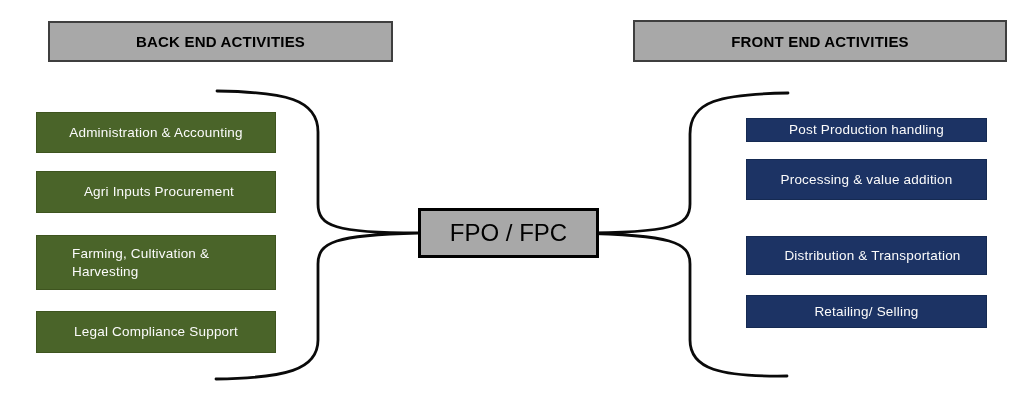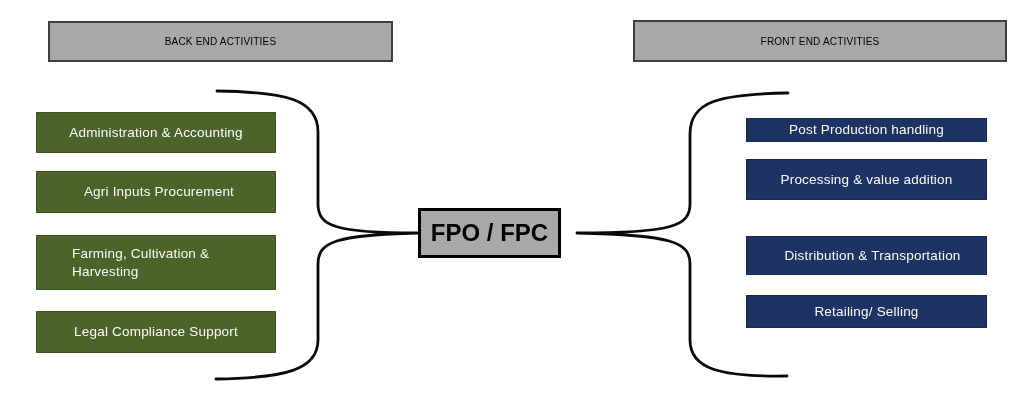--- a/index.html
+++ b/index.html
@@ -14,22 +14,22 @@
     height: 400px;
     background: #ffffff;
     overflow: hidden;
   }
   .stage > div { position: absolute; box-sizing: border-box; }
 
   .header {
     background: var(--header-bg, #a8a8a8);
     border: 2px solid var(--header-border, #3f3f3f);
     color: #000000;
-    font-weight: normal;
-    font-size: 10px;
+    font-weight: bold;
+    font-size: 15px;
     letter-spacing: 0.2px;
     display: flex;
     align-items: center;
     justify-content: center;
     text-align: center;
   }
   .header.back  { left: 48px;  top: 21px; width: 345px; height: 41px; }
   .header.front { left: 633px; top: 20px; width: 374px; height: 42px; }
 
   .item {
@@ -55,25 +55,25 @@
   .lb2 { top: 171px; height: 42px; padding-left: 6px; }
   .lb3 { top: 235px; height: 55px; padding: 16px 35px; }
   .lb4 { top: 311px; height: 42px; }
 
   .rb1 { top: 118px; height: 24px; }
   .rb2 { top: 159px; height: 41px; }
   .rb3 { top: 236px; height: 39px; padding-left: 12px; }
   .rb4 { top: 295px; height: 33px; }
 
   .center-box {
-    left: 418px; top: 208px; width: 143px; height: 50px;
+    left: 418px; top: 208px; width: 181px; height: 50px;
     background: var(--center-bg, #a8a8a8);
     border: 3px solid var(--center-border, #000000);
     color: #000000;
-    font-weight: bold;
+    font-weight: normal;
     font-size: 24px;
     display: flex;
     align-items: center;
     justify-content: center;
   }
 
   svg.braces { position: absolute; left: 0; top: 0; }
   svg.braces path {
     fill: none;
     stroke: var(--line, #0a0a0a);

